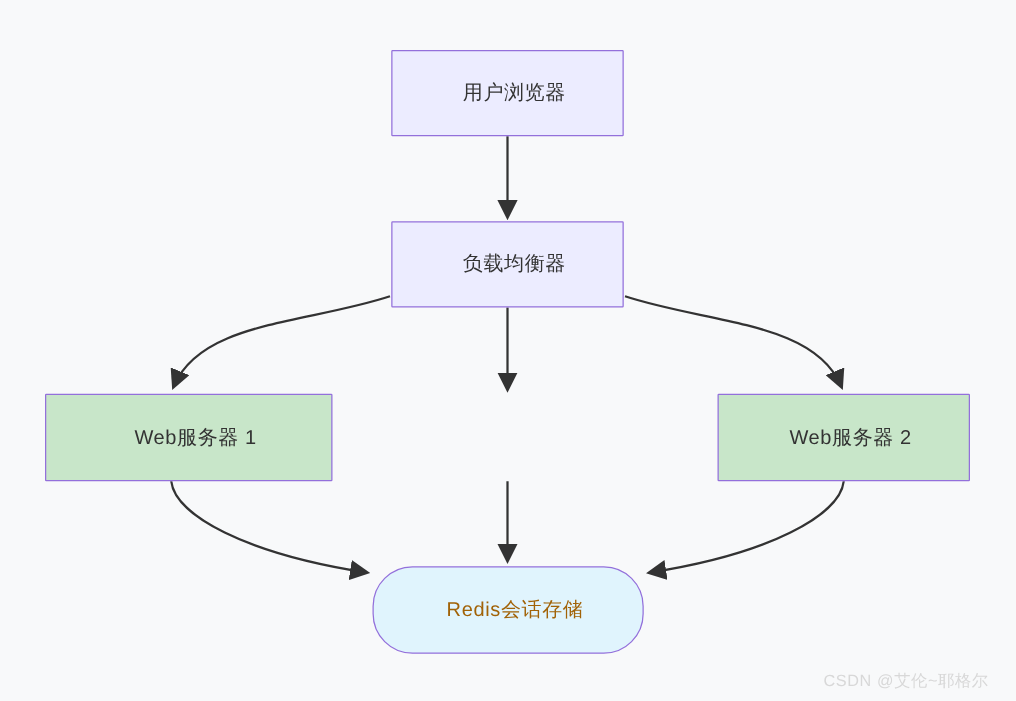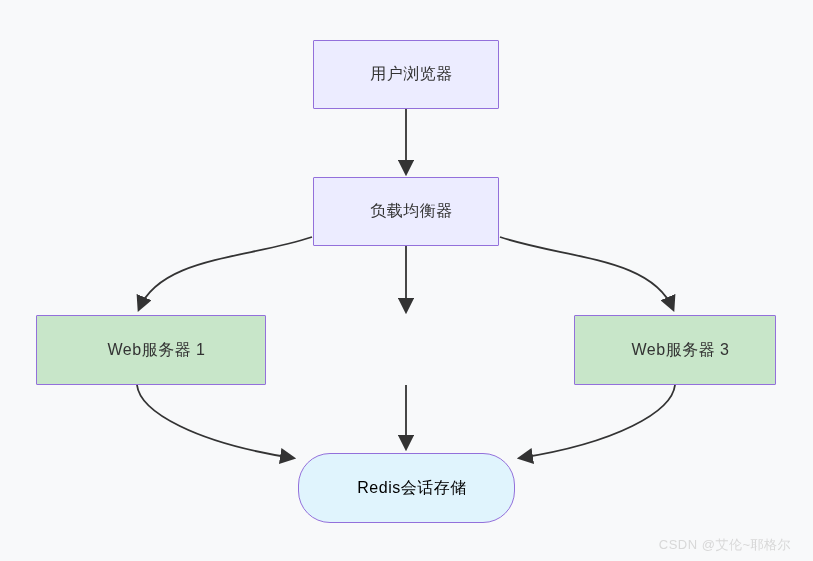--- a/index.html
+++ b/index.html
@@ -84,22 +84,22 @@
   <div class="node node-load-balancer" style="background-color: rgb(236, 236, 255); border-color: rgb(147, 112, 219); color: rgb(51, 51, 51);">
     <span>负载均衡器</span>
   </div>
 
   <div class="node node-web1" style="background-color: rgb(200, 230, 201); border-color: rgb(147, 112, 219); color: rgb(51, 51, 51);">
     <span>Web服务器 1</span>
   </div>
 
 
   <div class="node node-web3" style="background-color: rgb(200, 230, 201); border-color: rgb(147, 112, 219); color: rgb(51, 51, 51);">
-    <span>Web服务器 3</span>
+    <span>Web服务器 2</span>
   </div>
 
-  <div class="node node-redis" style="background-color: rgb(224, 244, 253); border-color: rgb(147, 112, 219); color: #000000; border-radius: 32px;">
+  <div class="node node-redis" style="background-color: rgb(224, 244, 253); border-color: rgb(147, 112, 219); color: #a16207; border-radius: 32px;">
     <span>Redis会话存储</span>
   </div>
 
   <div class="watermark" style="color: rgb(216, 216, 216);">CSDN @艾伦~耶格尔</div>
 
 </div>
 
 </body></html>

